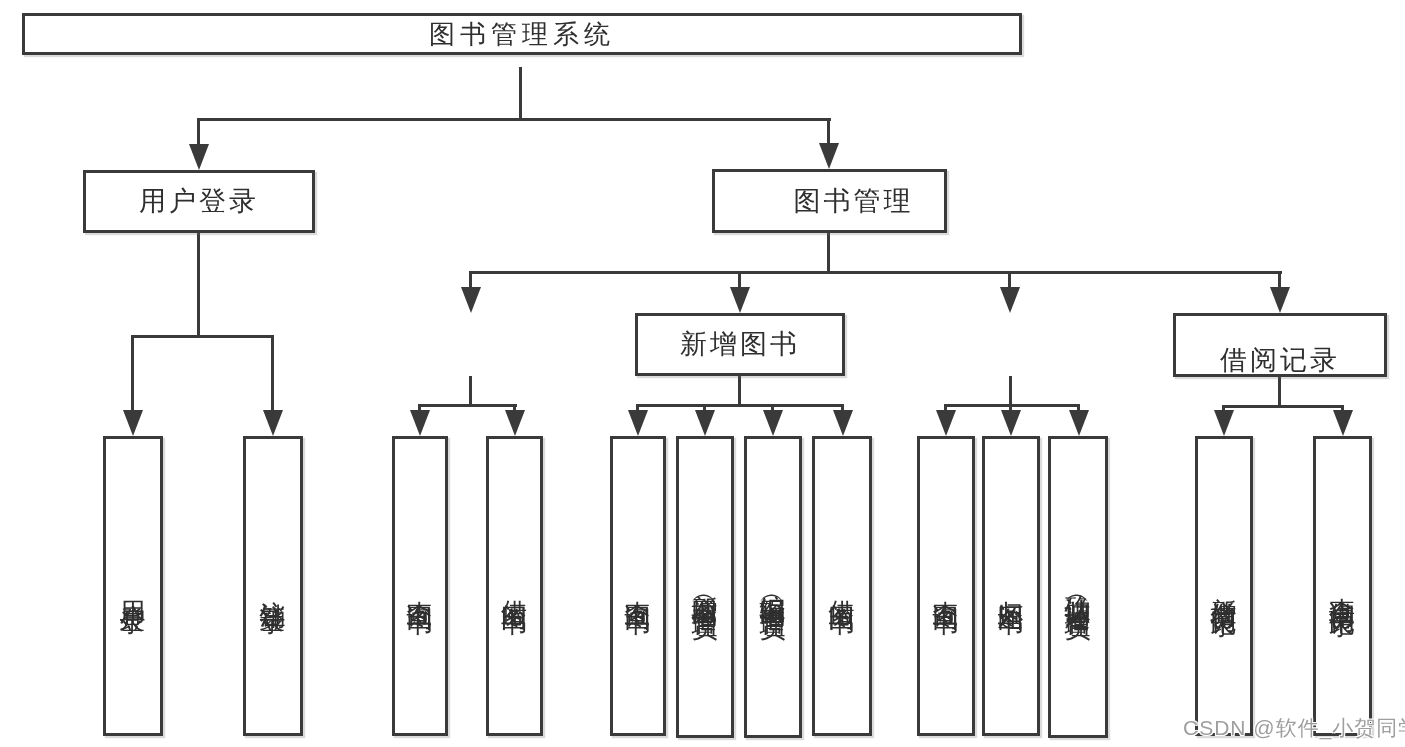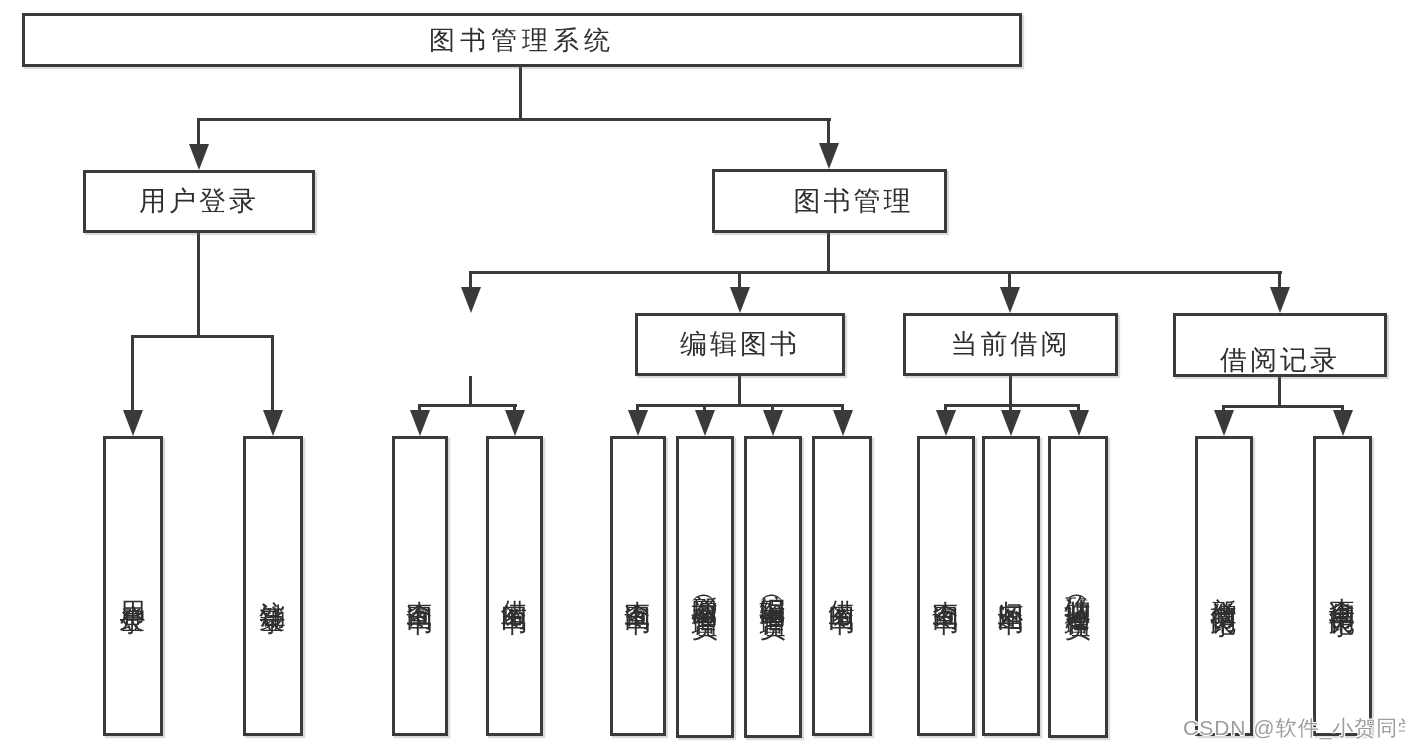--- a/index.html
+++ b/index.html
@@ -66,21 +66,21 @@
     text-shadow: 1px 1px 0 #fff, -1px -1px 0 #fff, 1px -1px 0 #fff, -1px 1px 0 #fff;
     white-space: nowrap;
     z-index: 5;
   }
 </style>
 </head>
 <body>
 
 <div class="canvas">
 
-  <div class="box root-box" style="left:22px; top:13px; width:1000px; height:54px;">
+  <div class="box root-box" style="left:22px; top:13px; width:1000px; height:42px;">
     <span class="hlabel">图书管理系统</span>
   </div>
 
   <div class="line" style="left:519px; top:67px;  width:3px;  height:51px;"></div>
   <div class="line" style="left:197px; top:118px; width:634px; height:3px;"></div>
   <div class="line" style="left:197px; top:118px; width:3px;  height:28px;"></div>
   <div class="arrow" style="left:189px; top:144px;"></div>
   <div class="line" style="left:827px; top:118px; width:3px;  height:27px;"></div>
   <div class="arrow" style="left:819px; top:143px;"></div>
 
@@ -103,24 +103,21 @@
   <div class="line" style="left:469px;  top:271px; width:3px;   height:18px;"></div>
   <div class="arrow" style="left:461px; top:287px;"></div>
   <div class="line" style="left:738px;  top:271px; width:3px;   height:18px;"></div>
   <div class="arrow" style="left:730px; top:287px;"></div>
   <div class="line" style="left:1008px; top:271px; width:3px;   height:18px;"></div>
   <div class="arrow" style="left:1000px; top:287px;"></div>
   <div class="line" style="left:1278px; top:271px; width:3px;   height:18px;"></div>
   <div class="arrow" style="left:1270px; top:287px;"></div>
 
   <div class="box" style="left:635px; top:313px; width:210px; height:63px;">
-    <span class="hlabel">编辑图书</span>
-  </div>
-  <div class="box" style="left:903px; top:313px; width:215px; height:63px;">
-    <span class="hlabel">当前借阅</span>
+    <span class="hlabel">新增图书</span>
   </div>
   <div class="box" style="left:1173px; top:313px; width:214px; height:64px;align-items:flex-end;">
     <span class="hlabel">借阅记录</span>
   </div>
 
   <div class="line" style="left:469px;  top:376px; width:3px;  height:31px;"></div>
   <div class="line" style="left:418px;  top:404px; width:99px; height:3px;"></div>
   <div class="line" style="left:418px;  top:404px; width:3px;  height:10px;"></div>
   <div class="arrow" style="left:410px; top:410px;"></div>
   <div class="line" style="left:513px;  top:404px; width:3px;  height:10px;"></div>

